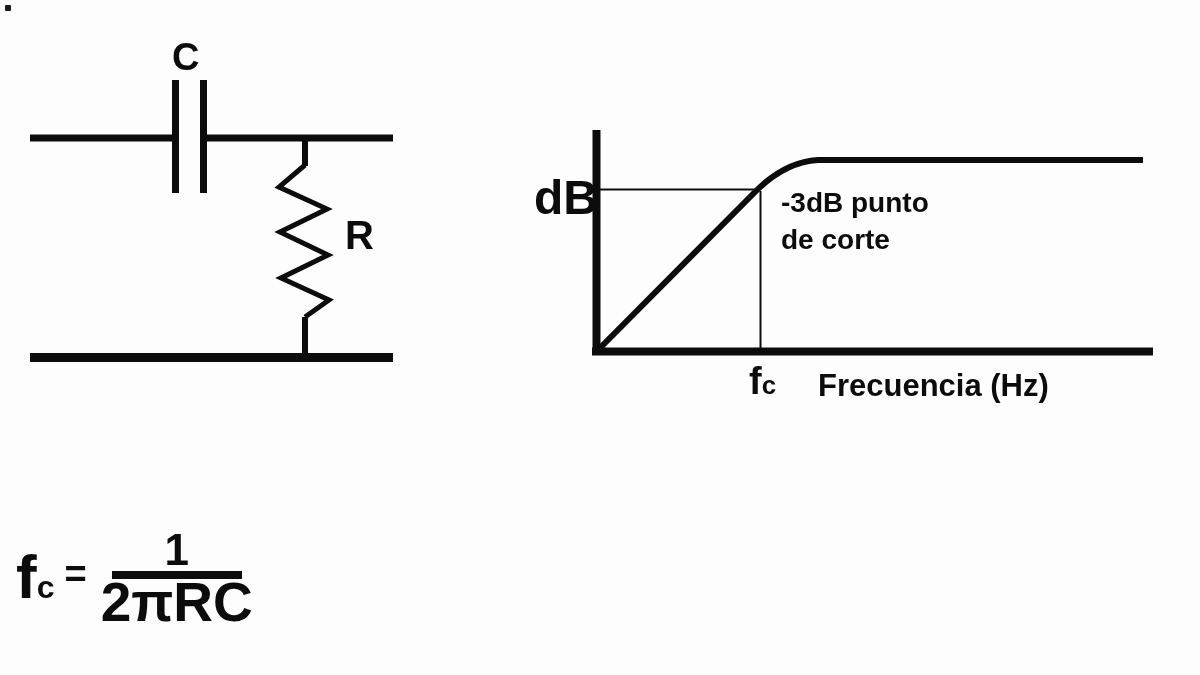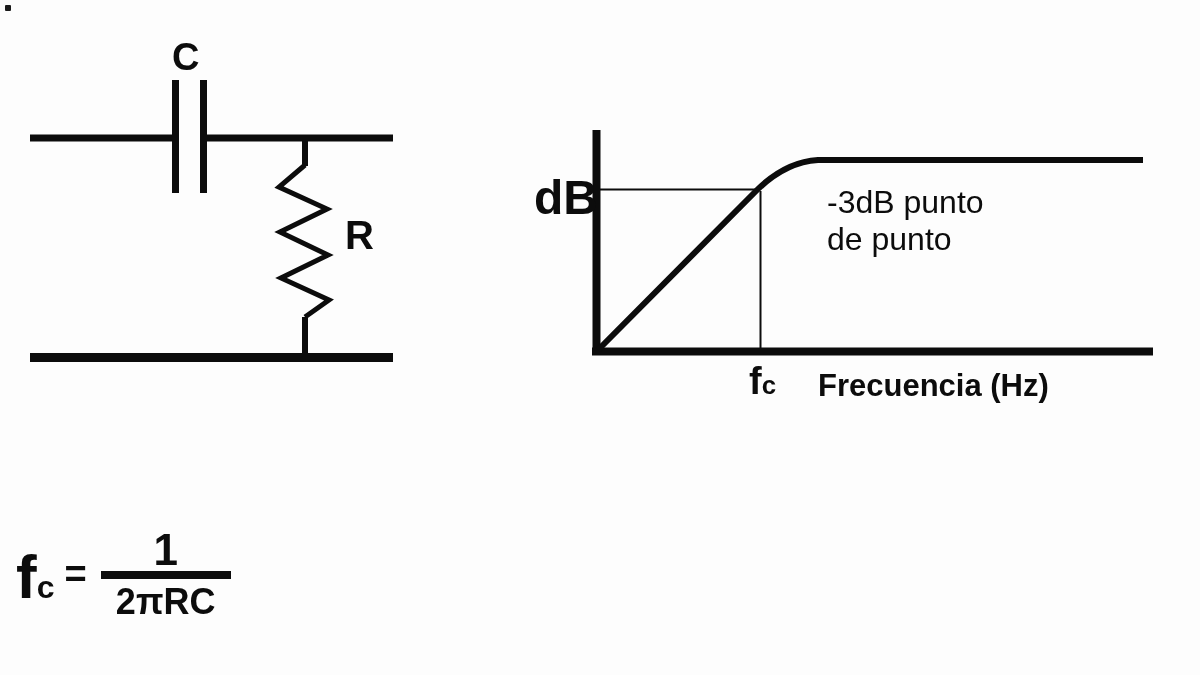--- a/index.html
+++ b/index.html
@@ -31,21 +31,21 @@
   .stray-dot {
     position: absolute;
     left: 5px; top: 5px;
     width: 6px; height: 6px;
     background: #1a1a1a;
     border-radius: 1px;
   }
   .cap-label   { left: 172px; top: 38px;  font-size: 38px; }
   .res-label   { left: 345px; top: 215px; font-size: 40px; }
   .db-label    { left: 534px; top: 174px; font-size: 48px; }
-  .annotation  { left: 827px; top: 184px; font-size: 32px; line-height: 37px; font-weight: normal; }
+  .annotation  { left: 781px; top: 184px; font-size: 28px; line-height: 37px; font-weight: bold; }
   .freq-label  { left: 818px; top: 370px; font-size: 31px; text-align: right; }
   .fc-tick     { left: 749px; top: 362px; font-size: 38px; }
   .fc-tick .sub, .f-sub {
     font-size: 0.68em;
   }
   .formula {
     position: absolute;
     left: 16px; top: 530px;
     display: flex;
     align-items: center;
@@ -72,21 +72,21 @@
     font-size: 44px;
     line-height: 40px;
   }
   .frac .bar {
     width: 130px;
     height: 8px;
     background: #0c0c0c;
     margin: 1px 0 2px 0;
   }
   .frac .den {
-    font-size: 36px;
+    font-size: 55px;
     line-height: 42px;
   }
 </style>
 </head>
 <body>
 
 <div class="canvas">
 
   <div class="stray-dot"></div>
 
@@ -112,21 +112,21 @@
     </g>
   </svg>
 
   <div class="lbl cap-label">C</div>
   <div class="lbl res-label">R</div>
 
   <div class="lbl db-label">dB</div>
 
   <div class="lbl annotation">
     <div>-3dB punto</div>
-    <div>de punto</div>
+    <div>de corte</div>
   </div>
 
   <div class="lbl fc-tick"><span>f</span><span class="sub">c</span></div>
 
   <div class="lbl freq-label">Frecuencia (Hz)</div>
 
   <div class="formula">
     <span class="f-big"><span>f</span><span class="f-sub">c</span></span>
     <span class="eq">=</span>
     <div class="frac">

